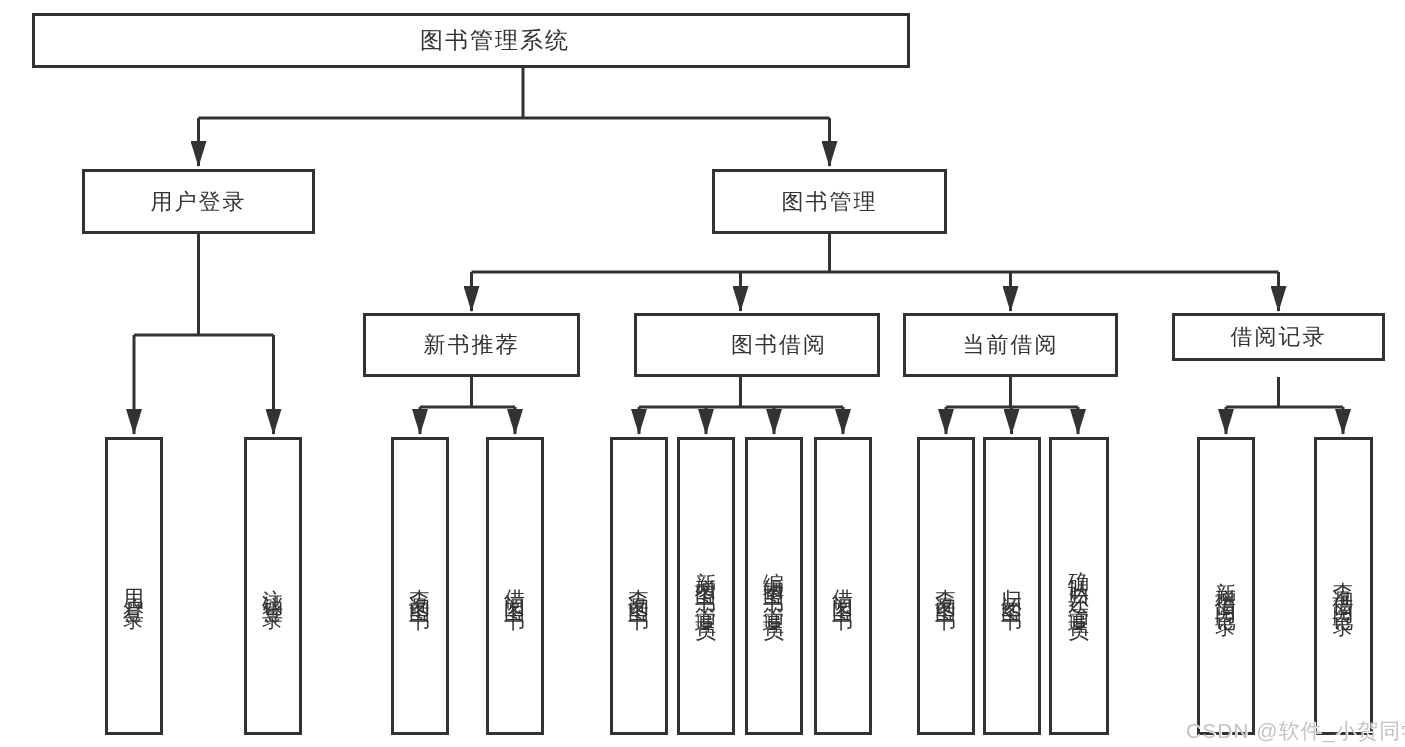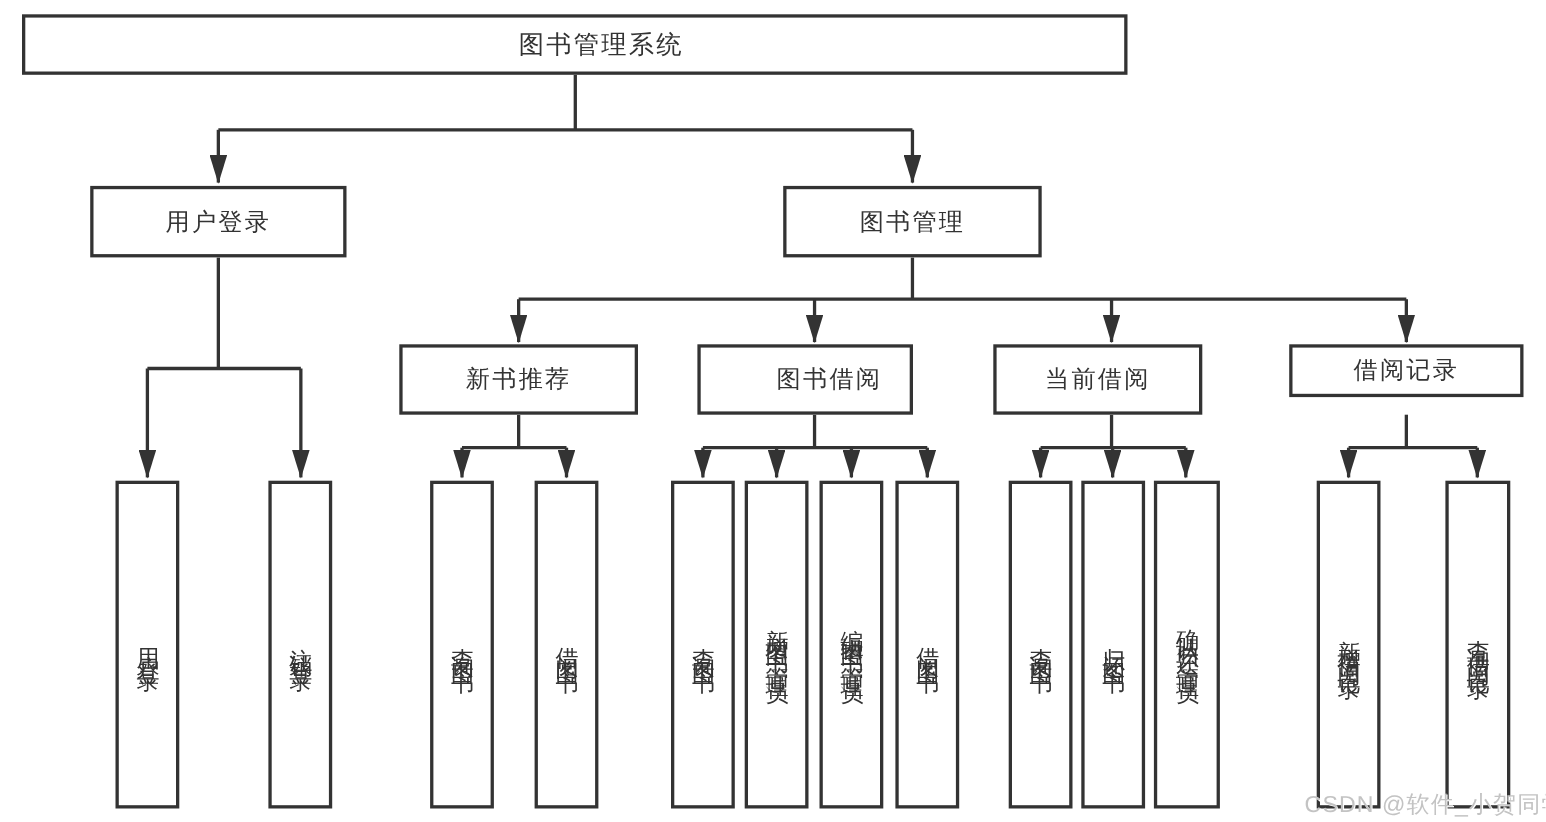--- a/index.html
+++ b/index.html
@@ -93,38 +93,38 @@
       <path d="M1011.5 407 V434" marker-end="url(#arrow)"></path>
       <path d="M1078 407 V434" marker-end="url(#arrow)"></path>
 
       <path d="M1278.5 377 V407"></path>
       <path d="M1226 407 H1343"></path>
       <path d="M1226 407 V434" marker-end="url(#arrow)"></path>
       <path d="M1343 407 V434" marker-end="url(#arrow)"></path>
     </g>
   </svg>
 
-  <div class="node hnode root-node" style="left:20px; top:13px; width:1005px; height:55px;padding-left:48px;">
+  <div class="node hnode root-node" style="left:32px; top:13px; width:878px; height:55px;padding-left:48px;">
     <span>图书管理系统</span>
   </div>
 
   <div class="node hnode" style="left:82px; top:169px; width:233px; height:65px;">
     <span>用户登录</span>
   </div>
   <div class="node hnode" style="left:712px; top:169px; width:235px; height:65px;">
     <span>图书管理</span>
   </div>
 
   <div class="node hnode" style="left:363px; top:313px; width:217px; height:64px;">
     <span>新书推荐</span>
   </div>
-  <div class="node hnode" style="left:634px; top:313px; width:196px; height:64px;padding-left:44px;">
+  <div class="node hnode" style="left:634px; top:313px; width:246px; height:64px;padding-left:44px;">
     <span>图书借阅</span>
   </div>
-  <div class="node hnode" style="left:903px; top:313px; width:190px; height:64px;align-items:center;">
+  <div class="node hnode" style="left:903px; top:313px; width:215px; height:64px;align-items:center;">
     <span>当前借阅</span>
   </div>
   <div class="node hnode" style="left:1172px; top:313px; width:213px; height:48px;">
     <span>借阅记录</span>
   </div>
 
   <div class="node vnode" style="left:105px; top:437px; width:58px; height:298px;">
     <span>用户登录</span>
   </div>
   <div class="node vnode" style="left:244px; top:437px; width:58px; height:298px;">

